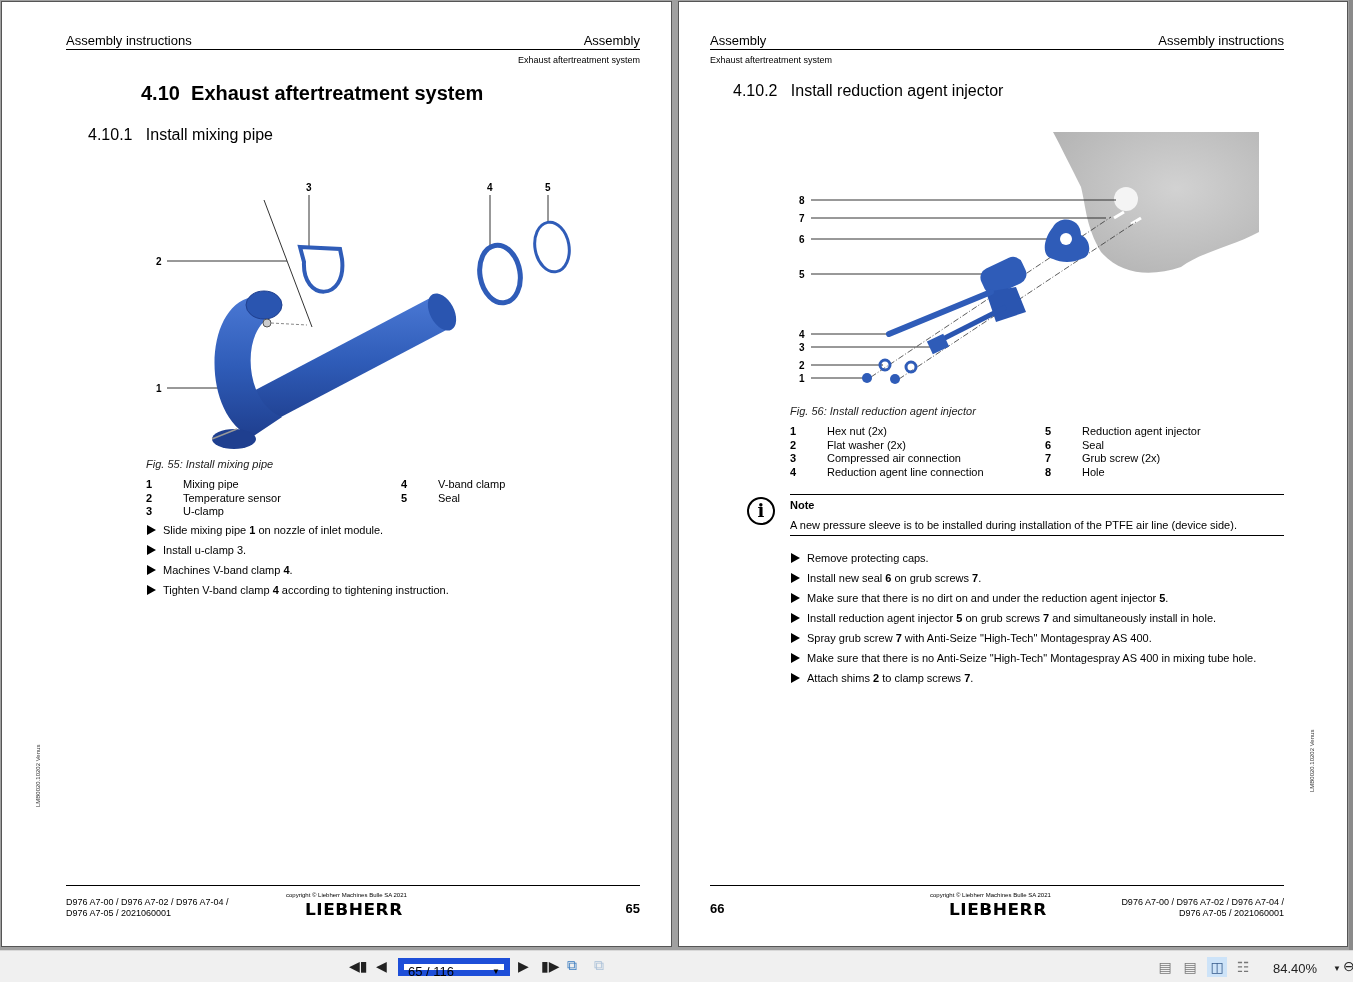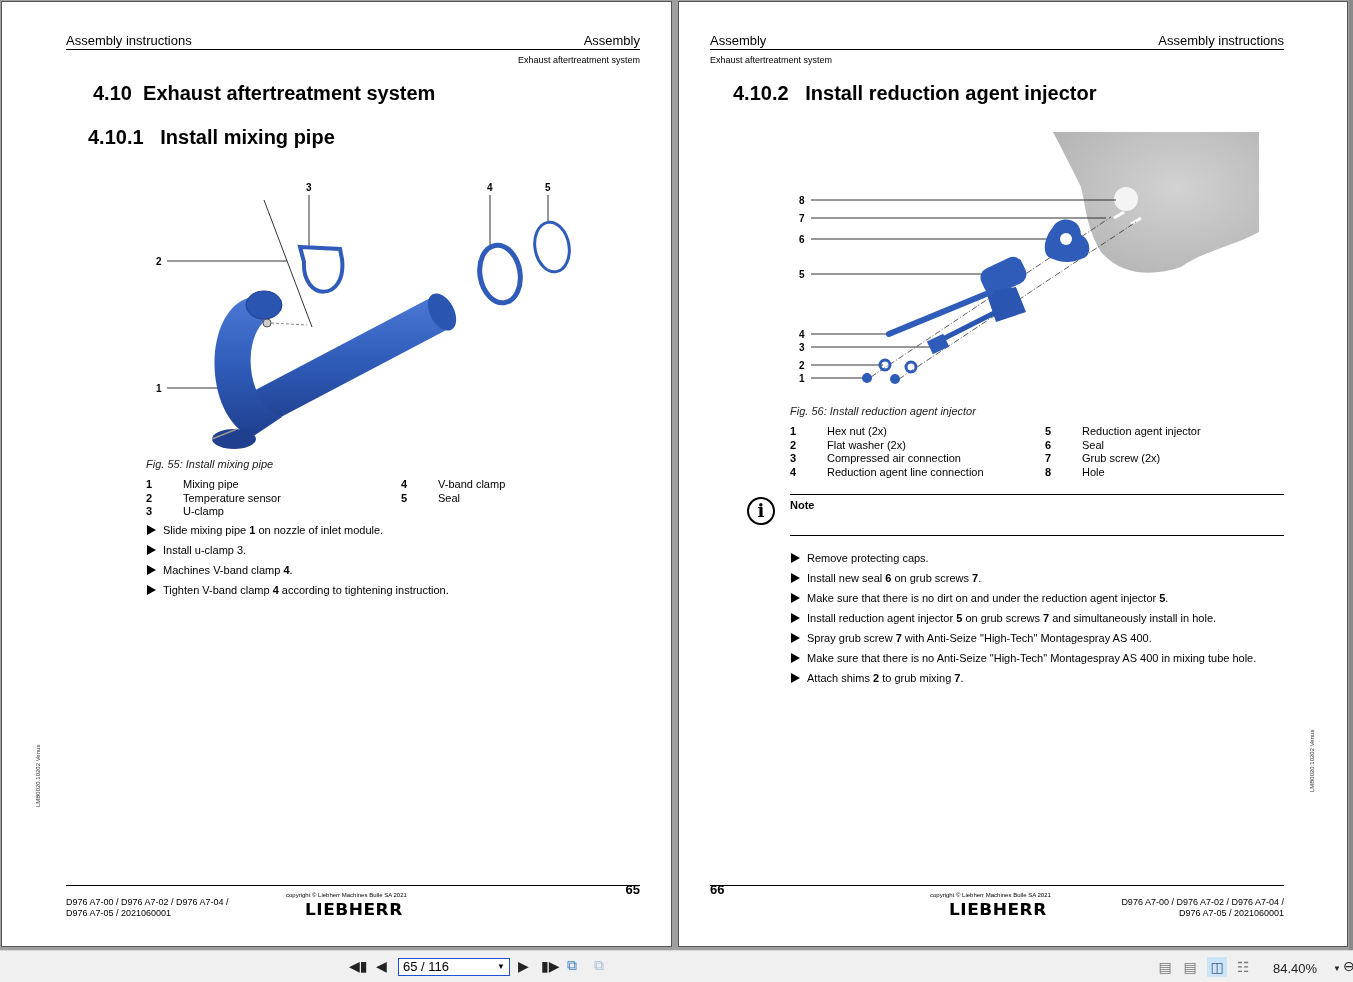--- a/index.html
+++ b/index.html
@@ -15,54 +15,54 @@
   }
   #page-left { left:1px; width:671px; }
   #page-right { left:678px; width:670px; }
   .scroll-strip { position:absolute; right:0; top:0; width:4px; height:950px; background:#8a8a8a; }
 
   .hdr { position:absolute; top:31px; font-size:13px; }
   .hdr-line { position:absolute; top:47px; height:1px; background:#000; }
   .hdr-sub { position:absolute; top:53px; font-size:9px; }
 
   .h1 { position:absolute; font-size:20px; font-weight:bold; }
-  .h2 { position:absolute; font-size:20px; font-weight:bold; }
-  .num { display:inline-block; }
+  .h2 { position:absolute; font-size:16px; font-weight:normal; }
+  .num { display:inline-block;margin-left:48px; }
 
   .fig-caption { position:absolute; font-size:11px; font-style:italic; color:#222; }
   .legend { position:absolute; font-size:11px; line-height:13.5px; }
   .legend .row { position:relative; height:13.5px; }
   .legend .k { position:absolute; left:0; font-weight:bold; }
   .legend .v { position:absolute; left:25px; white-space:nowrap;margin-left:12px; }
 
   .steps { position:absolute; font-size:11px; }
   .step { position:relative; height:20px; white-space:nowrap; }
   .step .tri { position:absolute; left:0; top:1px; width:0; height:0;
     border-left:9px solid #000; border-top:5px solid transparent; border-bottom:5px solid transparent; }
   .step .t { position:absolute; left:16px; top:0; }
   .step b { font-weight:bold; }
 
   .side-code { position:absolute; font-size:6px; transform:rotate(-90deg); transform-origin:left top; white-space:nowrap; color:#333; }
 
   .ftr-line { position:absolute; top:883px; height:1px; background:#000; }
   .ftr-doc { position:absolute; top:895px; font-size:9px; line-height:11px; }
   .ftr-copy { position:absolute; top:890px; font-size:6px; }
   .ftr-logo { position:absolute; top:897px; font-size:17px; font-weight:bold; letter-spacing:0.5px; font-family:"DejaVu Sans", sans-serif; transform:scaleY(0.95); }
-  .ftr-page { position:absolute; top:880px; font-size:13px; font-weight:bold; }
+  .ftr-page { position:absolute; top:899px; font-size:13px; font-weight:bold; }
 
   .note-line { position:absolute; height:1px; background:#000; }
   .note-title { position:absolute; font-size:11px; font-weight:bold; }
   .note-text { position:absolute; font-size:11px; }
   .info-icon { position:absolute; width:24px; height:24px; border:2px solid #000; border-radius:50%;
     text-align:center; font-family:"DejaVu Serif", serif; font-weight:bold; font-size:18px; line-height:24px; }
 
   
   .toolbar { position:absolute; left:0; top:950px; width:1353px; height:32px; background:#f0f0f0; border-top:1px solid #d8d8d8; }
   .tb-btn { position:absolute; top:8px; font-size:14px; color:#222; cursor:pointer; line-height:16px; }
-  .page-input { position:absolute; left:398px; top:958px; width:112px; height:18px; background:#fff; border:1px solid #1d4ed8; box-sizing:border-box; font-size:13px; padding-left:4px; line-height:16px; }
+  .page-input { position:absolute; left:398px; top:958px; width:112px; height:18px; background:#fff; border:6px solid #1d4ed8; box-sizing:border-box; font-size:13px; padding-left:4px; line-height:16px; }
   .page-input .dd { position:absolute; right:4px; top:0; font-size:8px; }
   .view-btn { position:absolute; top:957px; width:20px; height:20px; font-size:14px; text-align:center; line-height:20px; color:#777; }
   .view-btn.active { background:#cde3f8; color:#355a8a; }
   .zoom-val { position:absolute; left:1273px; top:961px; font-size:13px; color:#222; }
 </style>
 </head>
 <body>
 
 <div class="viewport">
 
@@ -279,20 +279,21 @@
         </div>
       <div class="row">
           <span class="k">8</span>
           <span class="v">Hole</span>
         </div>
     </div>
 
     <div class="info-icon" style="left:68px; top:495px">i</div>
     <div class="note-line" style="left:111px; top:492px; width:494px"></div>
     <div class="note-title" style="left:111px; top:497px">Note</div>
+    <div class="note-text" style="left:111px; top:517px">A new pressure sleeve is to be installed during installation of the PTFE air line (device side).</div>
     <div class="note-line" style="left:111px; top:533px; width:494px"></div>
 
     <div class="steps" style="left:112px; top:550px">
       <div class="step">
           <span class="tri"></span>
           <span class="t"><span>Remove protecting caps.</span></span>
         </div>
       <div class="step">
           <span class="tri"></span>
           <span class="t"><span>Install new seal </span><b>6</b><span> on grub screws </span><b>7</b><span>.</span></span>
@@ -308,21 +309,21 @@
       <div class="step">
           <span class="tri"></span>
           <span class="t"><span>Spray grub screw </span><b>7</b><span> with Anti-Seize "High-Tech" Montagespray AS 400.</span></span>
         </div>
       <div class="step">
           <span class="tri"></span>
           <span class="t"><span>Make sure that there is no Anti-Seize "High-Tech" Montagespray AS 400 in mixing tube hole.</span></span>
         </div>
       <div class="step">
           <span class="tri"></span>
-          <span class="t"><span>Attach shims </span><b>2</b><span> to grub mixing </span><b>7</b><span>.</span></span>
+          <span class="t"><span>Attach shims </span><b>2</b><span> to clamp screws </span><b>7</b><span>.</span></span>
         </div>
     </div>
 
     <div class="side-code" style="left:630px; top:790px">LMB0020.10202 Venus</div>
 
     <div class="ftr-line" style="left:31px; width:574px"></div>
     <div class="ftr-page" style="left:31px">66</div>
     <div class="ftr-copy" style="left:251px">copyright © Liebherr Machines Bulle SA 2021</div>
     <div class="ftr-logo" style="left:270px">LIEBHERR</div>
     <div class="ftr-doc" style="right:63px; text-align:right">

